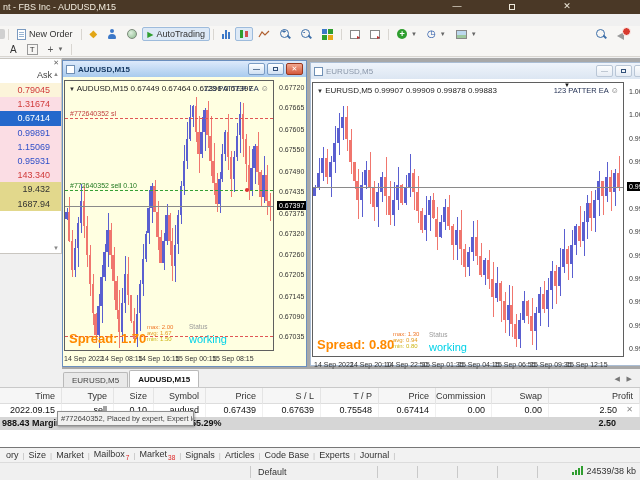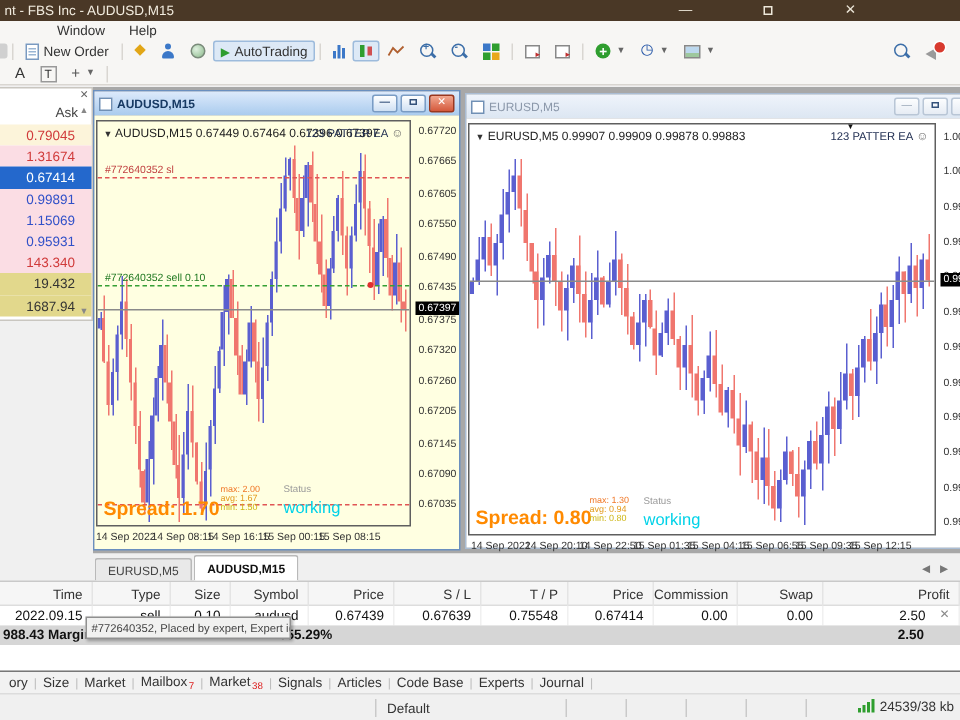--- a/index.html
+++ b/index.html
@@ -49,21 +49,21 @@
 .plusico{width:10px;height:10px;border-radius:50%;background:#2f9e2f;color:#fff;font-size:9px;line-height:10px;text-align:center;font-weight:bold}
 .clkico{font-size:10px;color:#2858a8;line-height:10px}
 .picico{width:11px;height:9px;border:1px solid #888;background:linear-gradient(#bcd8ee 60%,#9ec89e 40%)}
 .diam{color:#e2a616;font-size:10px;line-height:10px}
 .atico{color:#2f9e2f;font-size:8px}
 .noteico{position:relative;width:12px;height:11px}
 .noteico:before{content:"";position:absolute;left:0;top:3px;border-top:4px solid transparent;border-bottom:4px solid transparent;border-right:7px solid #9a9a9a}
 .bdg{position:absolute;right:-2px;top:-2px;width:9px;height:9px;border-radius:50%;background:#d83a2e;border:1px solid #fff}
 
 .panel{position:absolute;background:#fff;border:1px solid #c9c6c0;border-left:none}
-#mw{left:0;top:58px;width:62px;height:156px}
+#mw{left:0;top:58px;width:62px;height:196px}
 .pclose{position:absolute;top:0;right:2px;font-size:7px;color:#666}
 .parr{position:absolute;right:2px;font-size:6px;color:#888}
 #mw-head{position:absolute;top:11px;left:0;width:52px;text-align:right;font-size:9px;color:#444}
 #mwrows{position:absolute;top:24px;left:0;width:100%}
 .mwrow{height:14.2px;line-height:14.2px;text-align:right;padding-right:11px;font-size:9px}
 #news{left:0;top:216px;width:62px;height:146px}
 .news-text{position:absolute;left:2px;top:30px;font-size:9px;color:#333;white-space:nowrap;overflow:hidden;max-width:48px}
 .sbar{position:absolute;right:1px;top:23px;bottom:12px;width:8px;background:#f3f3f2}
 .sthumb{position:absolute;left:0;width:8px;top:38px;height:60px;background:#cdcdcd}
 
@@ -147,24 +147,20 @@
 
 <div id="app">
 
   <div id="titlebar">
     <span class="title">nt - FBS Inc - AUDUSD,M15</span>
     <span class="cap" id="cap-min">—</span>
     <span class="cap" id="cap-max"><span class="sqg"></span></span>
     <span class="cap" id="cap-close">✕</span>
   </div>
 
-  <div id="menubar">
-      <span class="menu-item">Window</span>
-      <span class="menu-item">Help</span>
-    </div>
 
   <div id="tb1" class="tb">
     <span class="halfico"></span>
     <span class="vsep"></span>
     <span class="tbtn">
         <span class="pgico"></span>
         <span>New Order</span>
       </span>
     <span class="vsep"></span>
     <span class="tbtn">

